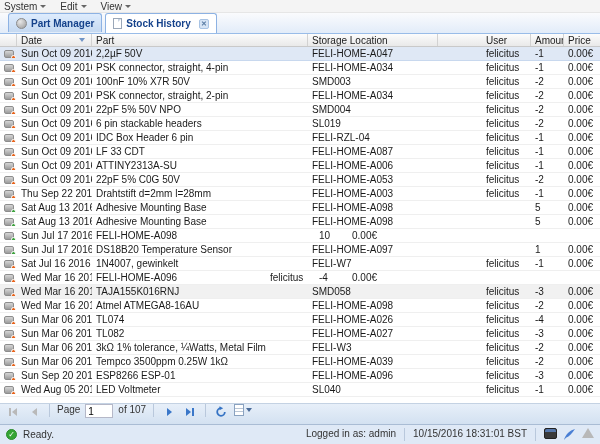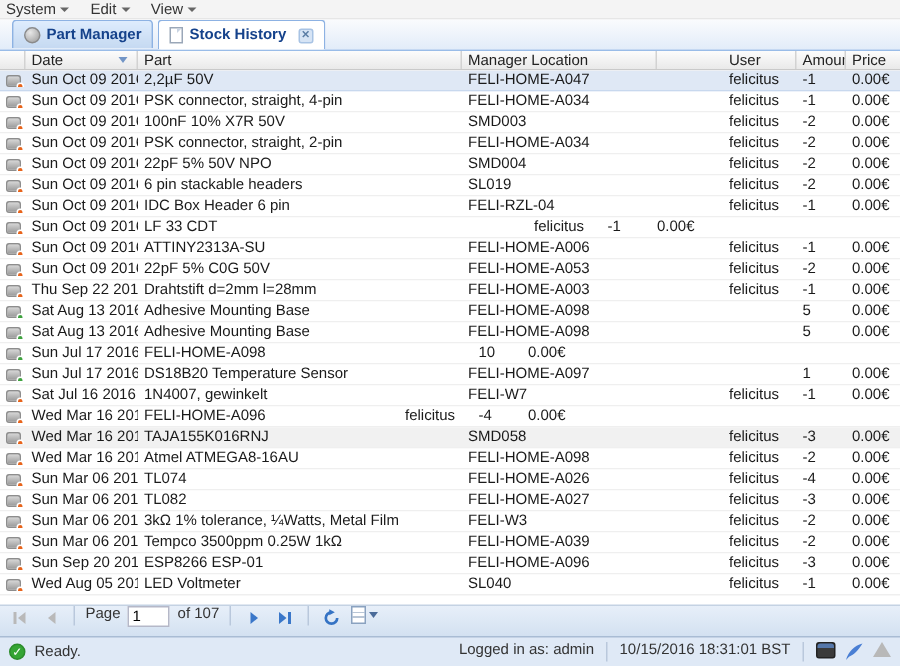--- a/index.html
+++ b/index.html
@@ -126,21 +126,21 @@
   <div class="grid-header">
     <div class="hcell c0"></div>
     <div class="hcell c1">
       <span>Date</span>
       <span class="sort-arrow"></span>
     </div>
     <div class="hcell c2">
       <span>Part</span>
     </div>
     <div class="hcell c3">
-      <span>Manager Location</span>
+      <span>Storage Location</span>
     </div>
     <div class="hcell c4">
       <span>User</span>
     </div>
     <div class="hcell c5">
       <span>Amount</span>
     </div>
     <div class="hcell c6">
       <span>Price</span>
     </div>
@@ -249,20 +249,21 @@
         <div class="cell c7"></div>
       </div>
       <div class="row">
         <div class="cell c0">
           <span class="part-icon">
             <span class="dot remove"></span>
           </span>
         </div>
         <div class="cell c1">Sun Oct 09 2016 11...</div>
         <div class="cell c2">LF 33 CDT</div>
+        <div class="cell c3">FELI-HOME-A087</div>
         <div class="cell c4">felicitus</div>
         <div class="cell c5">-1</div>
         <div class="cell c6">0.00€</div>
         <div class="cell c7"></div>
       </div>
       <div class="row">
         <div class="cell c0">
           <span class="part-icon">
             <span class="dot remove"></span>
           </span>

